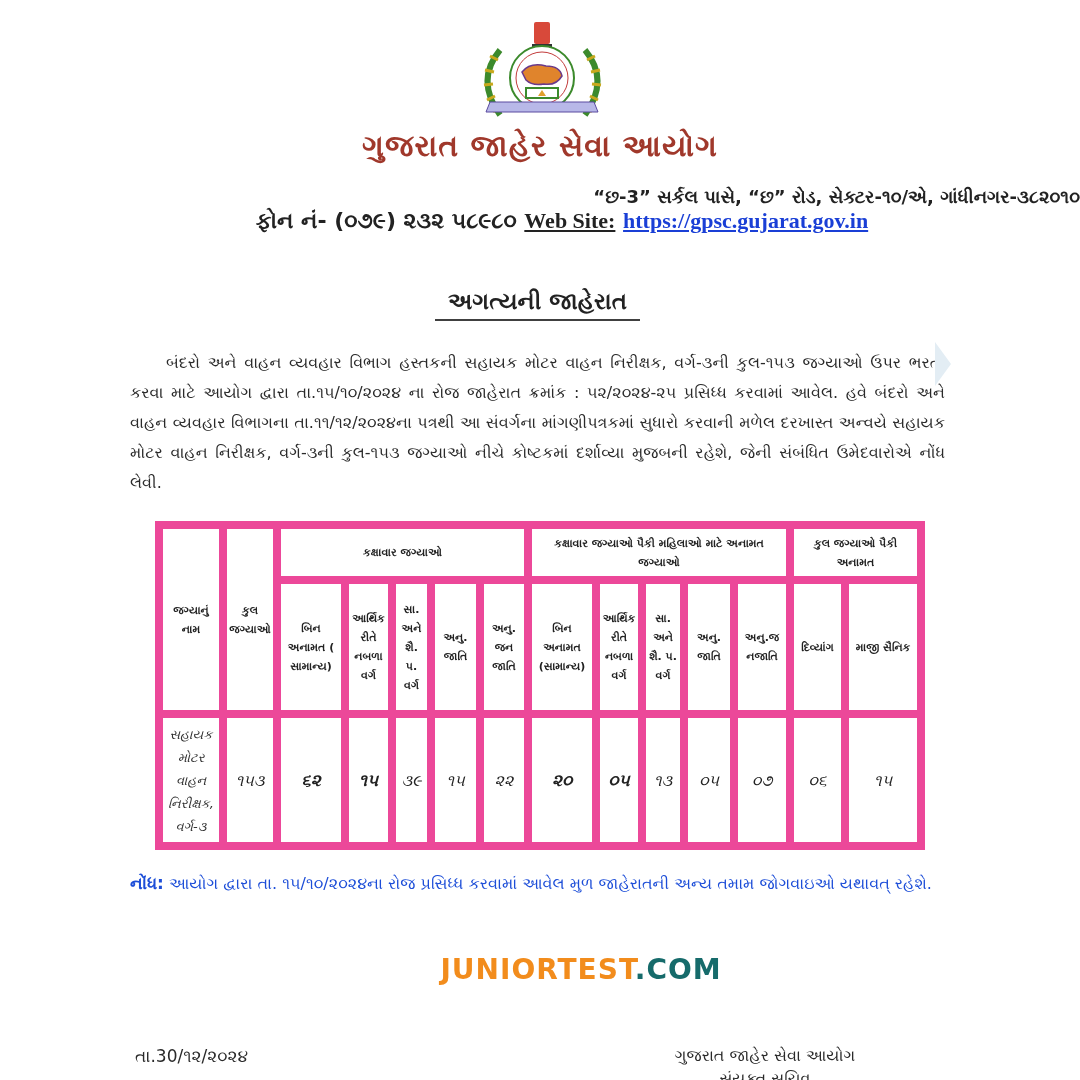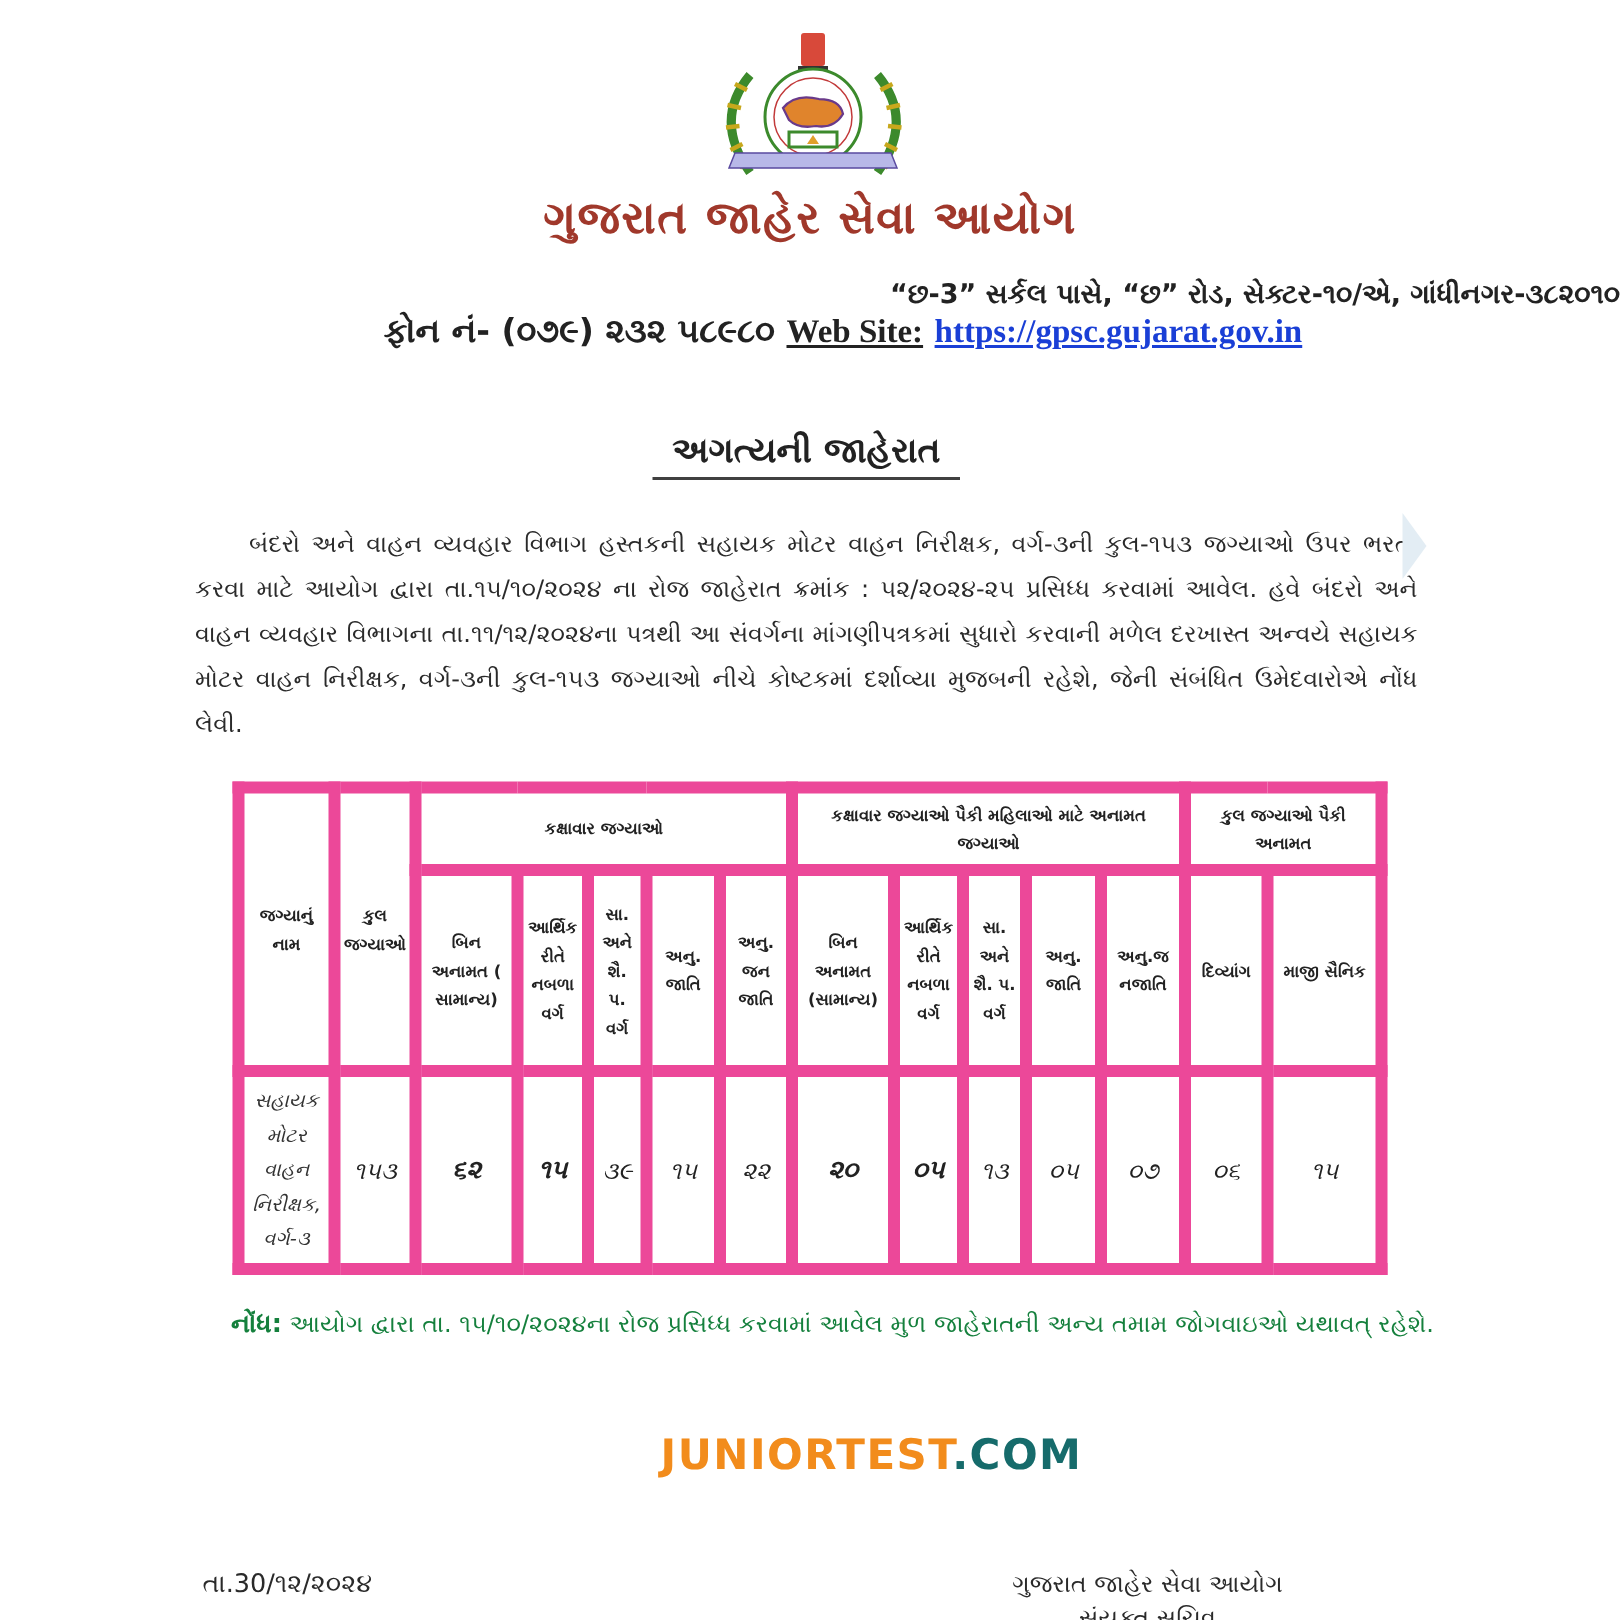--- a/index.html
+++ b/index.html
@@ -49,21 +49,21 @@
       border: 8px solid #ec4899; text-align: center; vertical-align: middle;
       padding: 0 2px; font-weight: bold; line-height: 19px;
     }
     table.vac tr.r1 td { height: 47px; }
     table.vac tr.r2 td { height: 126px; }
     table.vac tr.r3 td { height: 124px; font-weight: normal; font-size: 16px; font-style: italic; }
     table.vac tr.r3 td.post { font-size: 13px; line-height: 23px; color: #333; }
     table.vac tr.r3 td.bold { font-weight: bold; font-size: 17px; }
     .note {
       left: 130px; top: 866px; width: 815px;
-      font-size: 16px; line-height: 34px; text-align: justify; color: #15803d; margin-left: 24px;
+      font-size: 16px; line-height: 34px; text-align: justify; color: #1d4ed8;
     }
     .note b { font-size: 17px; }
     .brand {
       left: 0; width: 1080px; top: 953px; text-align: center;
       font-size: 28px; font-weight: bold; letter-spacing: 1px; font-family: "DejaVu Sans", sans-serif; margin-left: 41px;
     }
     .brand .b1 { color: #f28c1c; }
     .brand .b2 { color: #166b6b; }
     .sign1 { left: 700px; top: 1069px; width: 130px; text-align: center; font-size: 16px; color: #2a2a2a; }
     .sign2 { left: 660px; top: 1046px; width: 210px; text-align: center; font-size: 16px; color: #2a2a2a; }

